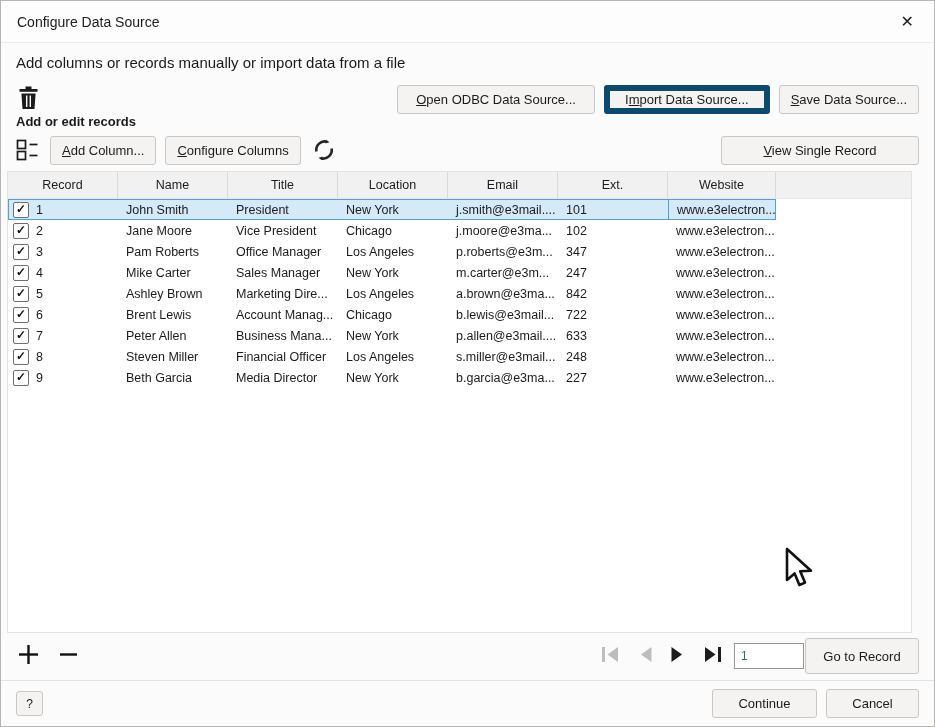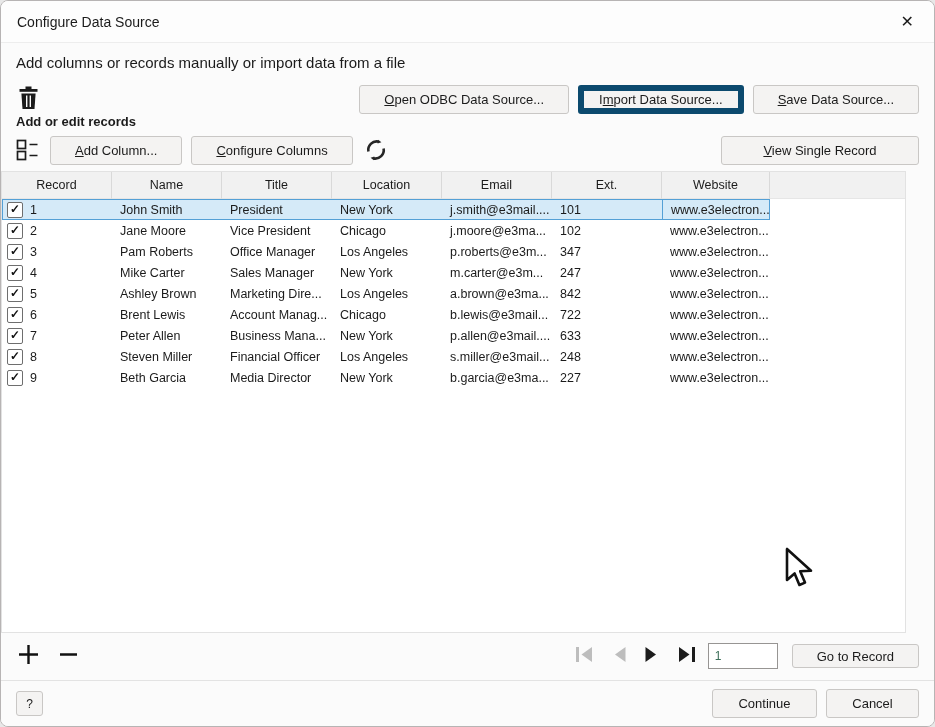--- a/index.html
+++ b/index.html
@@ -1,40 +1,40 @@
 <!DOCTYPE html>
 <html><head>
 <meta charset="utf-8">
 <style>
   html,body{margin:0;padding:0;background:#e8e8e8;font-family:"Liberation Sans",sans-serif;}
   .dialog{position:relative;width:935px;height:727px;box-sizing:border-box;background:#fbfbfb;
-    border:1px solid #b7b4b4;border-radius:8px;overflow:hidden;color:#1b1b1b;}
+    border:1px solid #b7b4b4;border-radius:0;overflow:hidden;color:#1b1b1b;}
   
   .titlebar{height:42px;background:#fdfdfd;border-bottom:1px solid #ededed;display:flex;
     align-items:center;justify-content:space-between;padding:0 14px 0 16px;box-sizing:border-box;}
   .title{font-size:14px;}
   .close-btn{background:none;border:none;font-size:16px;line-height:1;color:#1b1b1b;cursor:default;padding:4px 6px;}
   
   .content{padding:0 15px;}
   .subtitle{margin-top:11px;font-size:15px;}
   .action-row{margin-top:13px;display:flex;align-items:center;height:30px;}
   .action-row .spacer{flex:1;}
   .btn{background:#f4f3f2;border:1px solid #c9c7c5;border-radius:3px;font-family:inherit;
-    font-size:13px;color:#1b1b1b;height:29px;padding:0 24px;cursor:default;}
+    font-size:13px;color:#1b1b1b;height:29px;padding:0 11px;cursor:default;}
   .btn .mn{text-decoration:underline;}
   .btn-group{display:flex;gap:9px;}
   .btn.focus-ring{border:6px solid #0c4a6e;padding:0 15px;}
   .section-heading{font-size:13px;font-weight:bold;}
   .toolbar-row{margin-top:6px;display:flex;align-items:center;height:30px;}
   .icon-gap{margin-right:9px;display:inline-flex;align-items:center;}
   .refresh-wrap{margin-left:12px;display:inline-flex;align-items:center;}
   .toolbar-row .spacer{flex:1;}
   .btn.wide{min-width:198px;}
   
-  .table-wrap{position:absolute;left:0;top:170px;width:905px;height:462px;background:#ffffff;
+  .table-wrap{position:absolute;left:6px;top:170px;width:905px;height:462px;background:#ffffff;
     border:1px solid #e2e2e2;box-sizing:border-box;overflow:hidden;}
   table{border-collapse:separate;border-spacing:0;width:100%;table-layout:fixed;}
   th{background:#f1f1f1;border-right:1px solid #d9d9d9;border-bottom:1px solid #e6e6e6;
     font-weight:400;font-size:12.5px;height:26px;text-align:center;padding:0;overflow:hidden;white-space:nowrap;}
   th.filler{border-right:none;}
   td{border-top:1px solid transparent;border-bottom:1px solid transparent;padding:0 8px;height:21px;
     font-size:12.5px;white-space:nowrap;overflow:hidden;box-sizing:border-box;vertical-align:middle;}
   td.c-record{padding-left:5px;}
   td.c-website{text-align:right;padding-right:3px;}
   tr.selected td{background:#d5eaf8;border-top-color:#54a0d6;border-bottom-color:#54a0d6;}
@@ -46,21 +46,21 @@
     vertical-align:middle;}
   .rec-num{margin-left:7px;vertical-align:middle;}
   
   .bottom-controls{position:absolute;left:15px;right:15px;top:633px;height:44px;display:flex;align-items:center;}
   .add-remove{display:flex;align-items:center;gap:16px;}
   .icon-btn{background:none;border:none;padding:2px;display:inline-flex;align-items:center;cursor:default;}
   .bottom-controls .spacer{flex:1;}
   .nav-group{display:flex;align-items:center;gap:13px;margin-right:10px;}
   .rec-input{width:70px;height:26px;box-sizing:border-box;border:1px solid #979593;background:#fff;
     font-family:inherit;font-size:12px;color:#3c6e58;padding:0 6px;}
-  .goto-btn{margin-left:14px;min-width:114px;height:24px;}
+  .goto-btn{margin-left:1px;min-width:114px;height:36px;}
   
   .footer{position:absolute;left:0;right:0;bottom:0;height:46px;border-top:1px solid #e3e3e3;
     background:#fbfbfb;display:flex;align-items:center;padding:0 15px;box-sizing:border-box;}
   .help-btn{width:27px;height:25px;padding:0;font-size:12px;}
   .footer .spacer{flex:1;}
   .footer-btns{display:flex;gap:9px;}
   .btn.continue{min-width:105px;}
   .btn.cancel{min-width:93px;}
   
   .cursor{position:absolute;left:778px;top:546px;pointer-events:none;}

